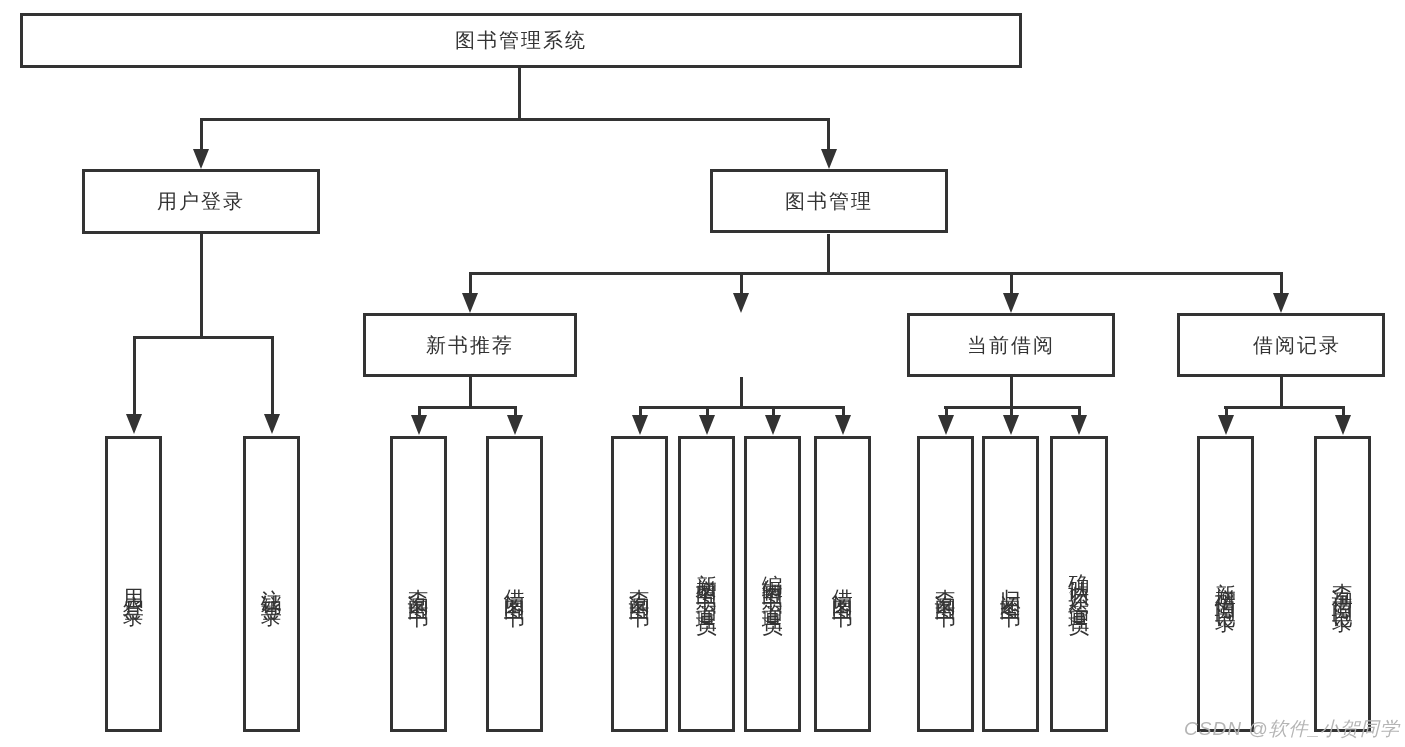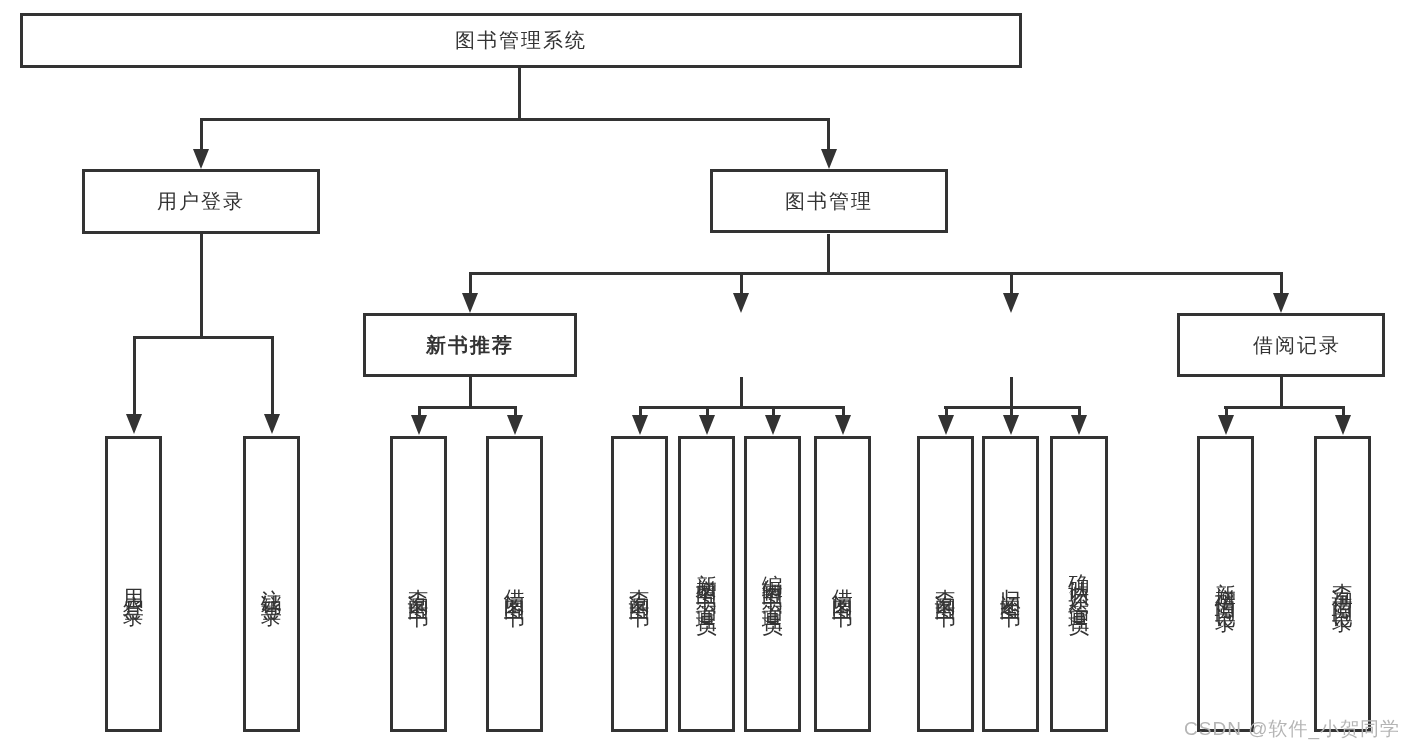--- a/index.html
+++ b/index.html
@@ -23,21 +23,21 @@
   }
   .vline{position:absolute;width:3px;background:var(--line);}
   .hline{position:absolute;height:3px;background:var(--line);}
   .arrow{
     position:absolute;width:0;height:0;
     border-left:8px solid transparent;border-right:8px solid transparent;
     border-top:20px solid var(--line);
   }
   .watermark{
     position:absolute;right:5px;bottom:5px;font-size:19px;
-    color:var(--wm);letter-spacing:1px;white-space:nowrap;
+    color:var(--wm);letter-spacing:1px;white-space:nowrap;font-style:italic;
   }
 </style>
 </head>
 <body>
 
 <div class="canvas">
 
   <div class="box" style="left:20px;top:13px;width:1002px;height:55px;">
     <span class="h-label">图书管理系统</span>
   </div>
@@ -67,22 +67,25 @@
   <div class="hline" style="left:469px;top:272px;width:814px;"></div>
   <div class="vline" style="left:469px;top:272px;height:23px;"></div>
   <div class="arrow" style="left:462px;top:293px;"></div>
   <div class="vline" style="left:740px;top:272px;height:23px;"></div>
   <div class="arrow" style="left:733px;top:293px;"></div>
   <div class="vline" style="left:1010px;top:272px;height:23px;"></div>
   <div class="arrow" style="left:1003px;top:293px;"></div>
   <div class="vline" style="left:1280px;top:272px;height:23px;"></div>
   <div class="arrow" style="left:1273px;top:293px;"></div>
 
-  <div class="box" style="left:363px;top:313px;width:214px;height:64px;font-weight:bold;">
+  <div class="box" style="left:363px;top:313px;width:214px;height:64px;">
     <span class="h-label">新书推荐</span>
+  </div>
+  <div class="box" style="left:907px;top:313px;width:208px;height:64px;">
+    <span class="h-label">当前借阅</span>
   </div>
   <div class="box" style="left:1177px;top:313px;width:208px;height:64px;padding-left:32px;">
     <span class="h-label">借阅记录</span>
   </div>
 
   <div class="vline" style="left:469px;top:377px;height:31px;"></div>
   <div class="hline" style="left:418px;top:406px;width:99px;"></div>
   <div class="vline" style="left:418px;top:406px;height:10px;"></div>
   <div class="arrow" style="left:411px;top:415px;"></div>
   <div class="vline" style="left:514px;top:406px;height:10px;"></div>

